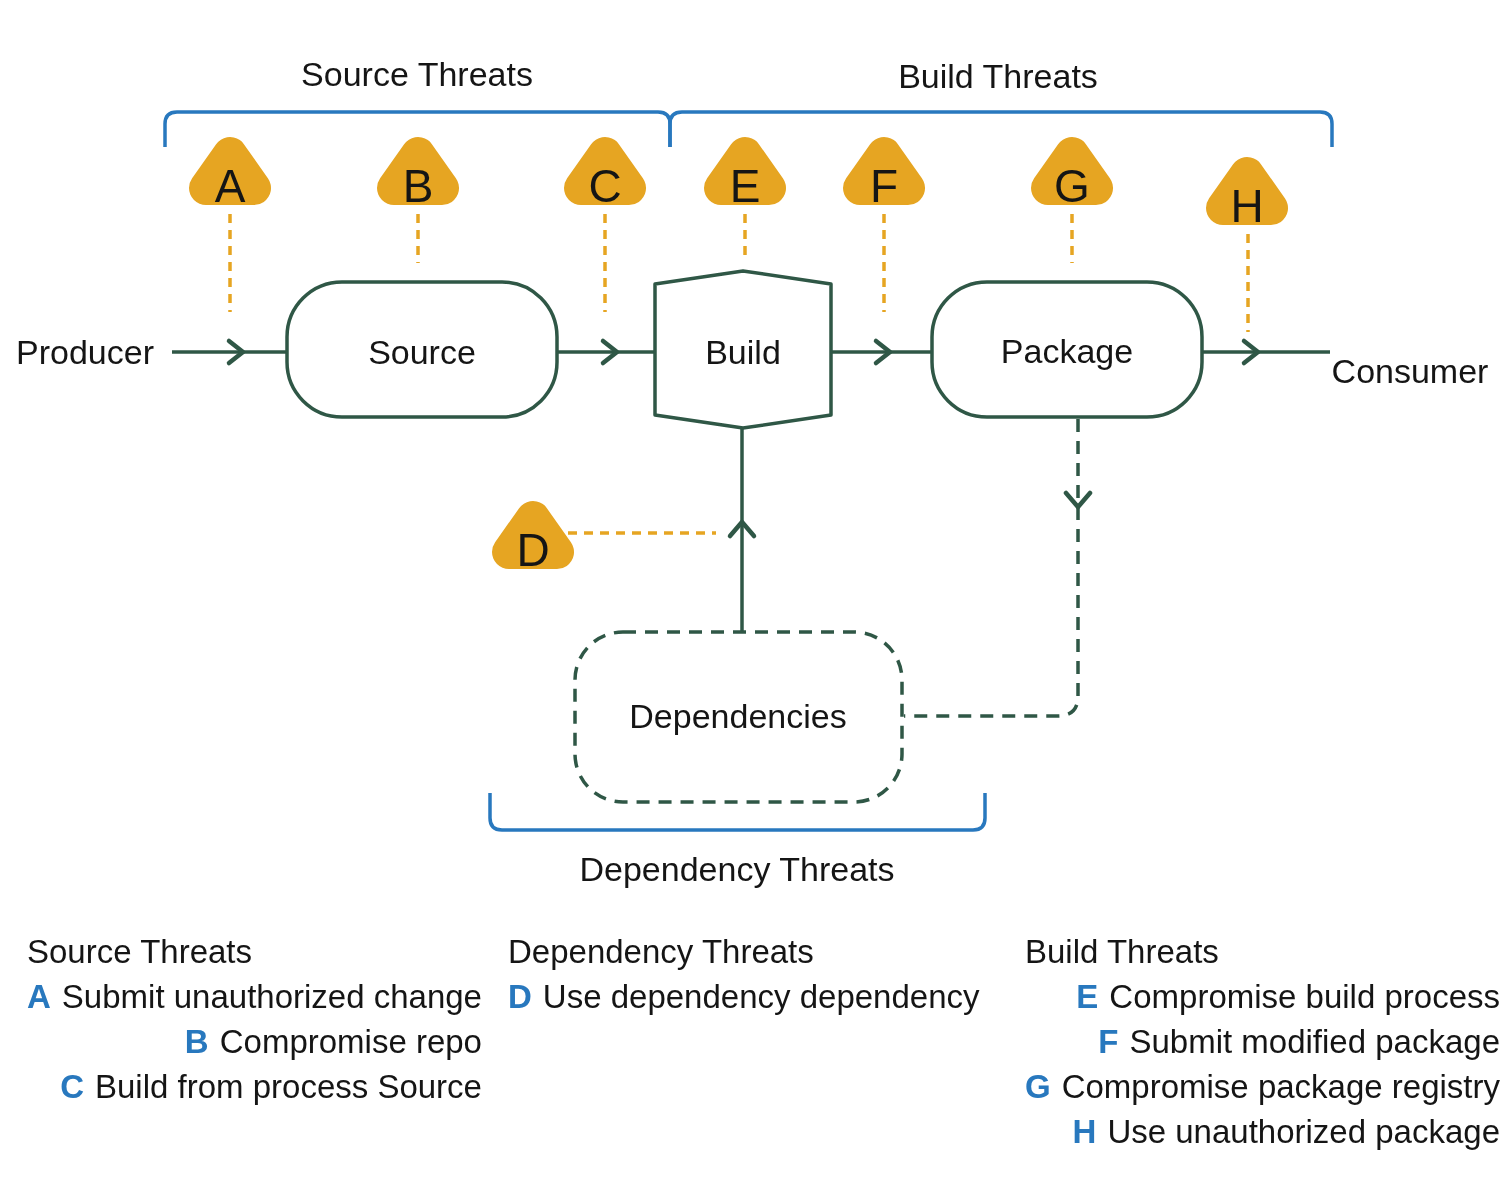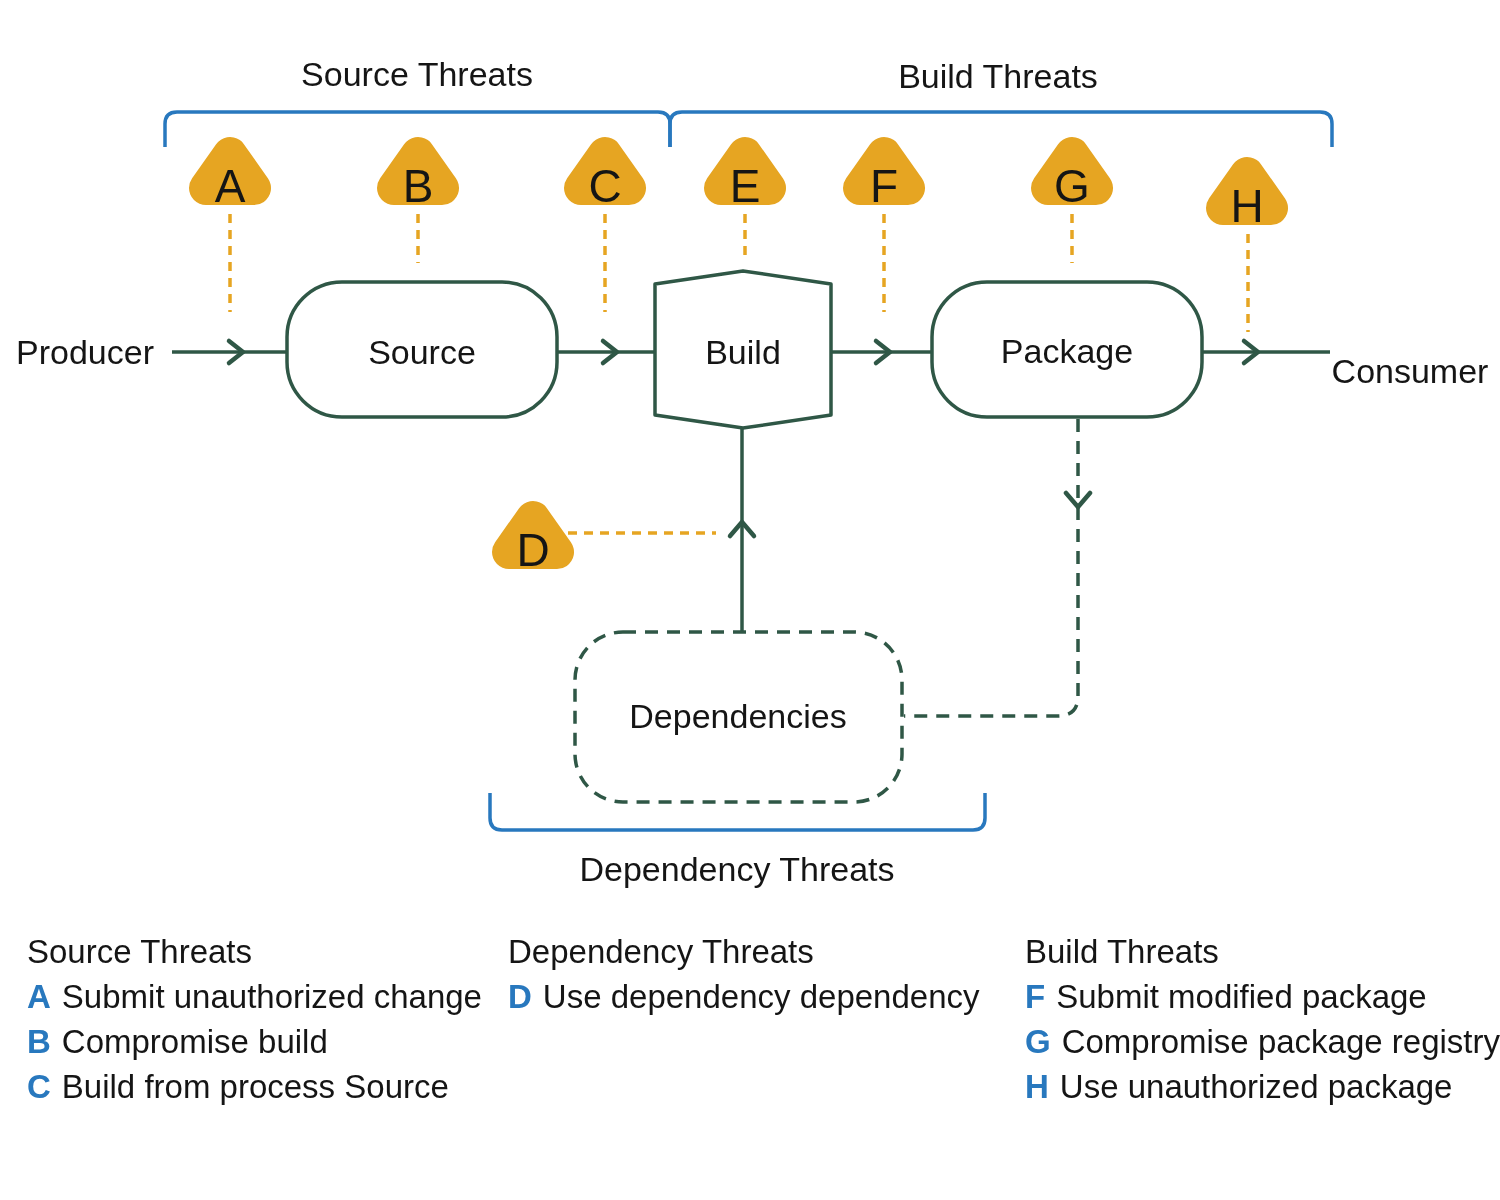--- a/index.html
+++ b/index.html
@@ -16,21 +16,21 @@
   .tri{fill:#E6A522;stroke:#E6A522;stroke-width:34;stroke-linejoin:round;}
 
   text{font-family:"Liberation Sans", sans-serif;fill:#151515;}
   .lbl{font-size:34px;}
   .title{font-size:34px;}
   .tri-letter{font-size:46px;fill:#151515;}
   .mid{text-anchor:middle;}
 
   #legend .col{position:absolute;top:0;font-size:33px;line-height:45px;color:#151515;}
   #legend .hdr{white-space:nowrap;}
-  #legend .row{white-space:nowrap;}
+  #legend .row{white-space:nowrap;text-align:right;}
   #legend .key{color:#2878BE;font-weight:700;margin-right:11px;}
 </style>
 </head>
 <body>
 
 <div id="canvas">
 
   <svg width="1500" height="1200" viewBox="0 0 1500 1200">
 
     <path class="stroke-blue" d="M 165 147 L 165 124 Q 165 112 177 112 L 658 112 Q 670 112 670 124 L 670 147"></path>
@@ -99,30 +99,31 @@
       <text class="tri-letter mid" x="1247" y="222">H</text>
       <text class="tri-letter mid" x="533" y="566">D</text>
     </g>
   </svg>
 
   <div id="legend">
 
     <div class="col" style="left:27px;top:929px;">
       <div class="hdr">Source Threats</div>
       <div class="row"><span class="key">A</span><span>Submit unauthorized change</span></div>
-      <div class="row"><span class="key">B</span><span>Compromise build</span></div>
+      <div class="row"><span class="key">B</span><span>Compromise repo</span></div>
       <div class="row"><span class="key">C</span><span>Build from process Source</span></div>
     </div>
 
     <div class="col" style="left:508px;top:929px;">
       <div class="hdr">Dependency Threats</div>
       <div class="row"><span class="key">D</span><span>Use dependency dependency</span></div>
     </div>
 
     <div class="col" style="left:1025px;top:929px;">
       <div class="hdr">Build Threats</div>
+      <div class="row"><span class="key">E</span><span>Compromise build process</span></div>
       <div class="row"><span class="key">F</span><span>Submit modified package</span></div>
       <div class="row"><span class="key">G</span><span>Compromise package registry</span></div>
       <div class="row"><span class="key">H</span><span>Use unauthorized package</span></div>
     </div>
 
   </div>
 </div>
 
 </body></html>

